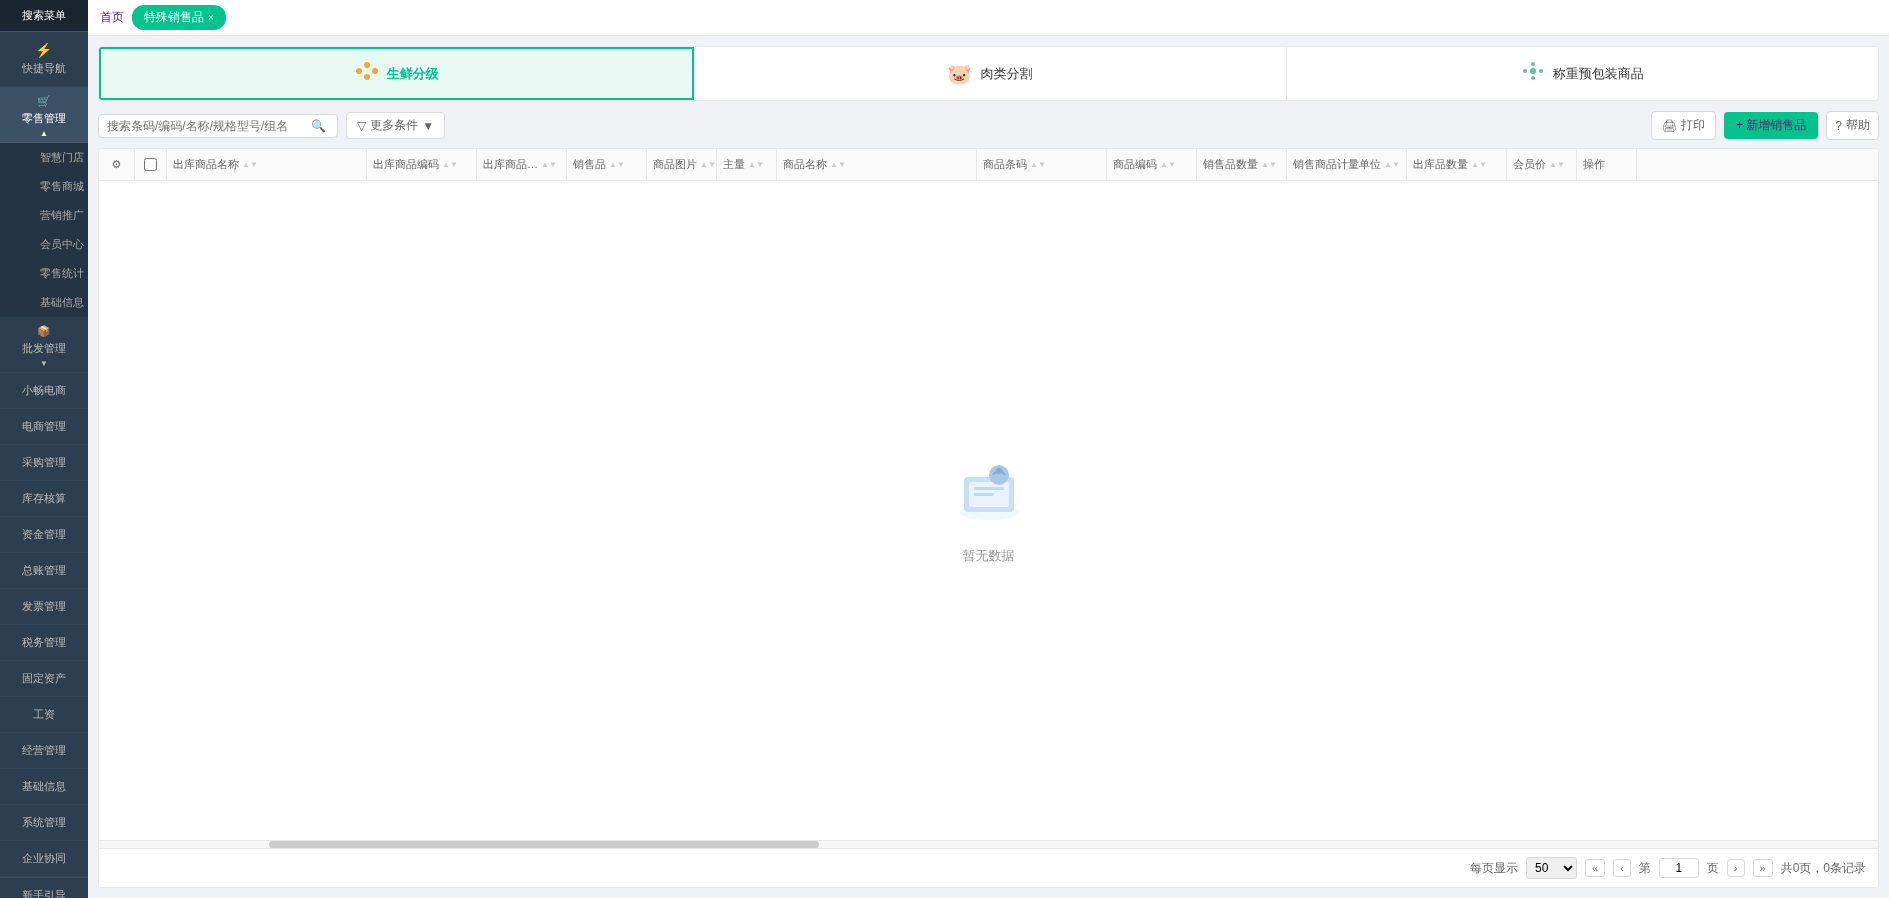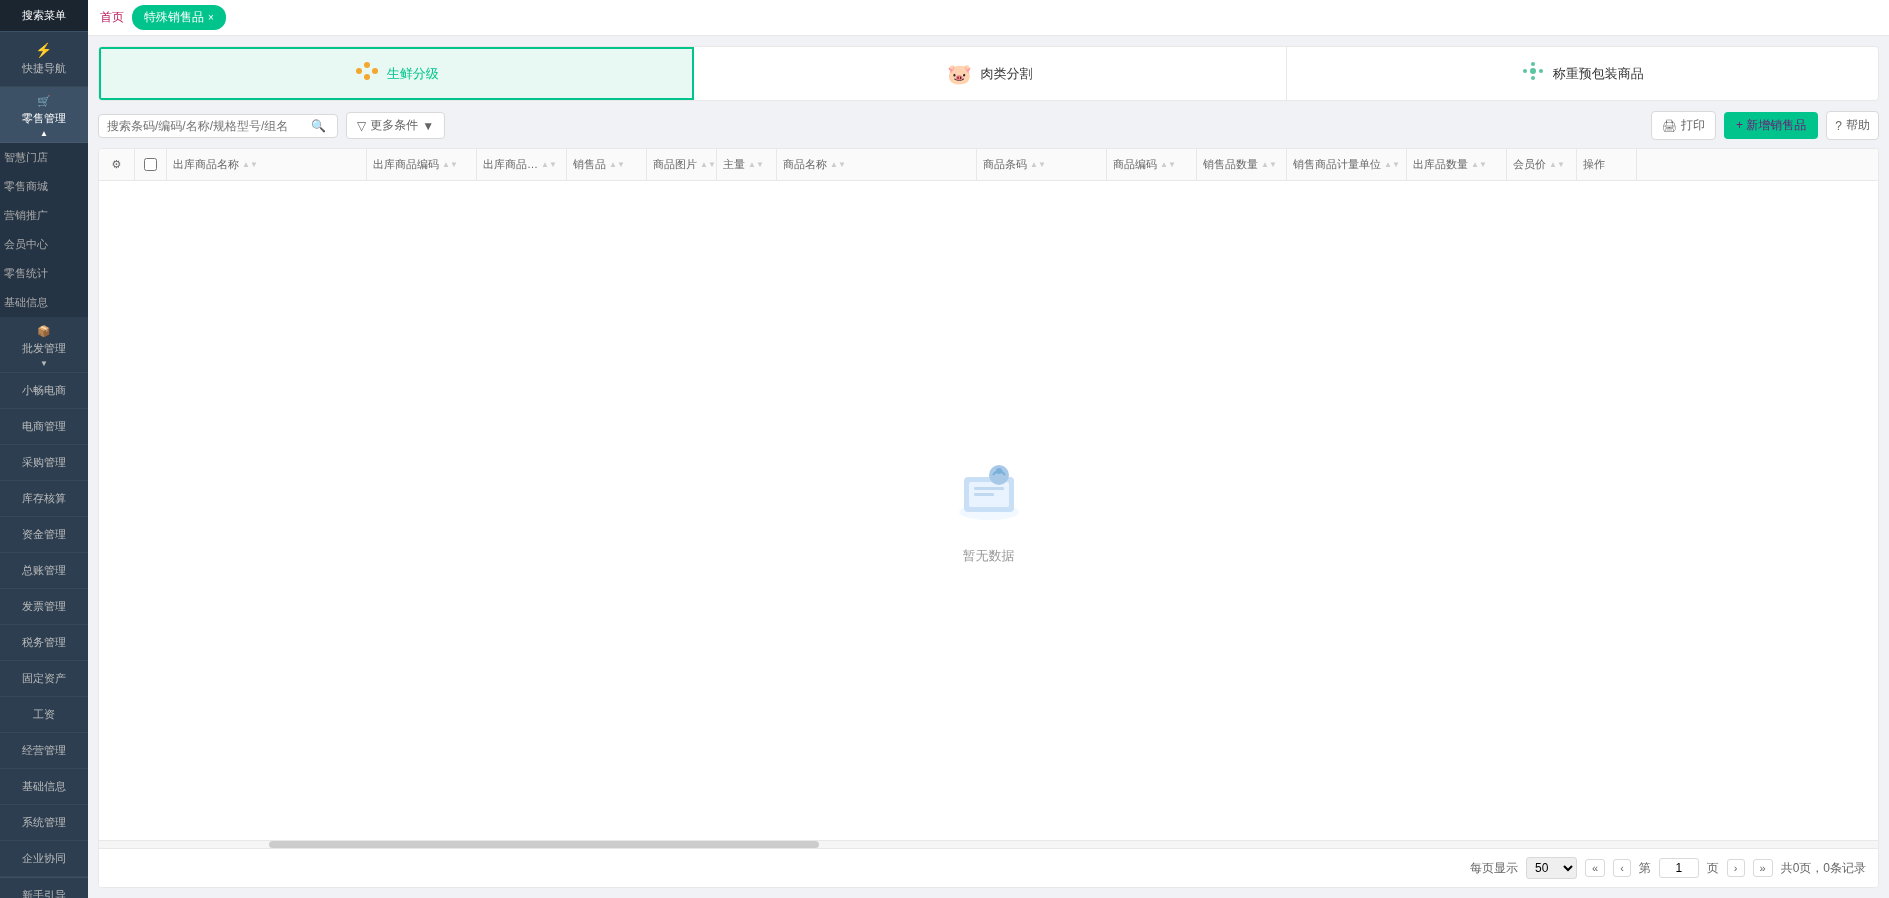--- a/index.html
+++ b/index.html
@@ -47,21 +47,21 @@
       display: flex;
       flex-direction: column;
       align-items: center;
       gap: 3px;
       position: relative;
     }
     .sidebar-section.expanded { background: #3d5166; color: #fff; }
     .sidebar-section .arrow { font-size: 8px; }
     .sidebar-sub-item {
       padding: 7px 4px;
-      text-align: left;
+      text-align: right;
       cursor: pointer;
       color: #aaa;
       font-size: 11px;
       background: #253444;
     }
     .sidebar-bottom {
       margin-top: auto;
       border-top: 1px solid #3d5166;
     }
 
@@ -78,21 +78,21 @@
     .topbar {
       background: #fff;
       padding: 0 12px;
       display: flex;
       align-items: center;
       height: 36px;
       border-bottom: 1px solid #e8e8e8;
       gap: 8px;
     }
     .topbar-home {
-      color: #be185d;
+      color: #4c1d95;
       font-size: 12px;
       cursor: pointer;
       font-family: Liberation Mono, monospace;
     }
     .topbar-tab {
       background: #00c48c;
       color: #fff;
       padding: 4px 12px;
       border-radius: 12px;
       font-size: 12px;
@@ -132,20 +132,21 @@
       cursor: pointer;
       border-right: 1px solid #e8e8e8;
       font-size: 13px;
       color: #333;
     }
     .category-tab:last-child { border-right: none; }
     .category-tab.active {
       background: #e8f8f3;
       border: 2px solid #00c48c;
       color: #00c48c;
+      font-weight: bold;
     }
     .category-tab .tab-icon { font-size: 20px; }
 
     
     .toolbar {
       display: flex;
       align-items: center;
       justify-content: space-between;
       margin-bottom: 8px;
     }

